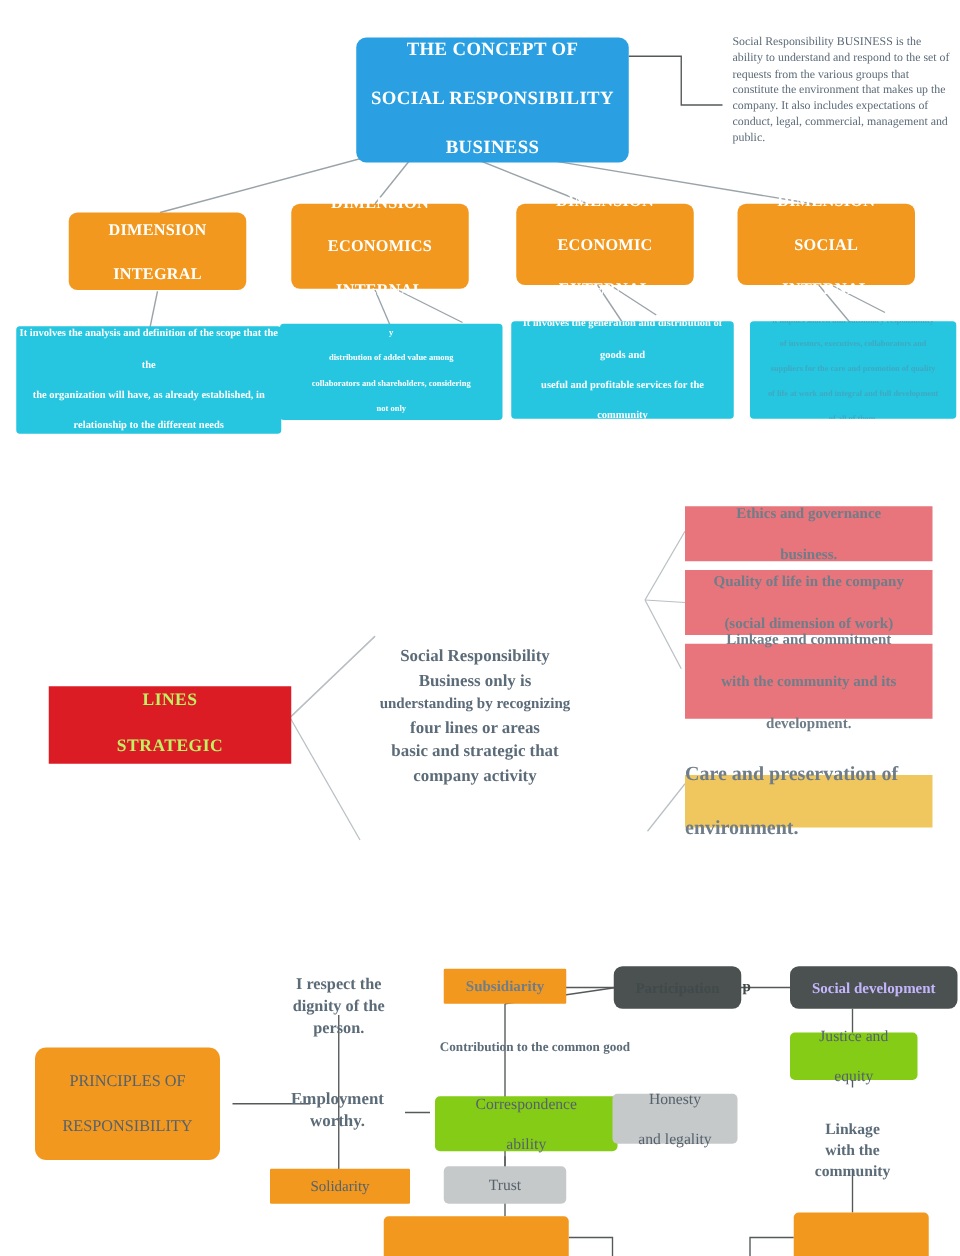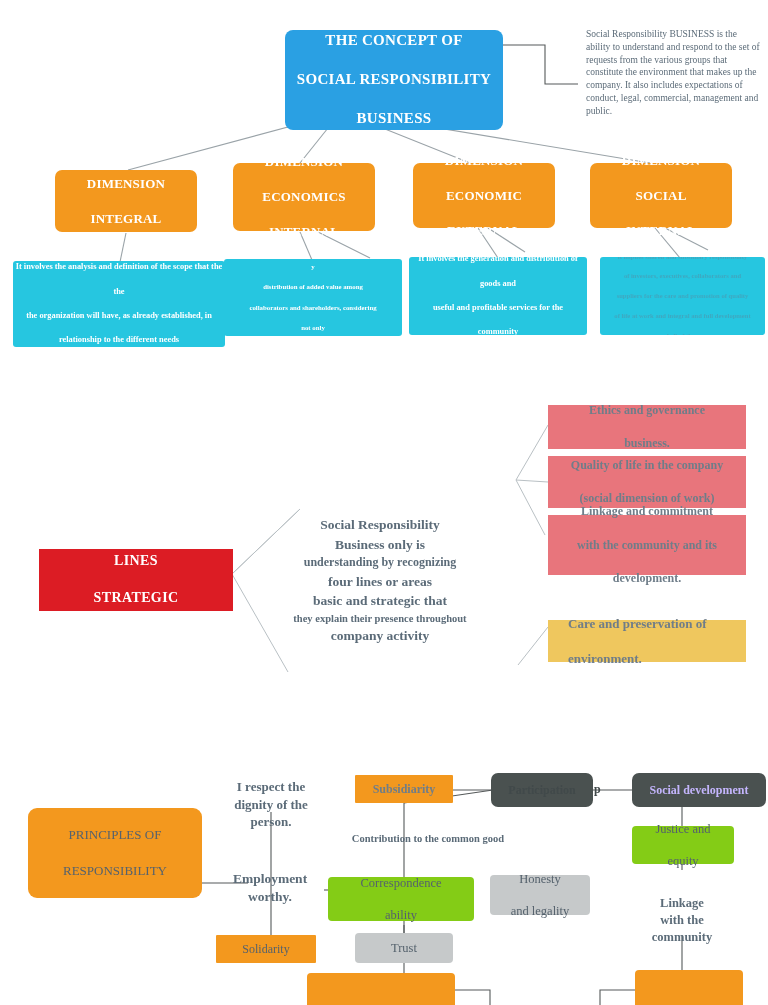--- a/index.html
+++ b/index.html
@@ -31,42 +31,42 @@
   .desc-box{
     background:#26C6E0;color:#ffffff;border-radius:3px;
     font-weight:bold;font-size:8.4px;line-height:1.45;padding:4px 2px;
     overflow:hidden;white-space:nowrap;
   }
   .desc-box.small{font-size:6.6px;color:#3FA8C0;line-height:1.5;}
   .desc-box.tiny{font-size:6.8px;line-height:1.5;}
 
   
   .lines-box{
-    background:#DC1C24;color:#ffffff;font-weight:bold;
+    background:#DC1C24;color:#bef264;font-weight:bold;
     font-size:14px;line-height:1.35;letter-spacing:.4px;text-align:center;
   }
   .center-text{
     position:absolute;color:#5b6b78;text-align:center;
     font-weight:bold;line-height:1.45;
   }
   .center-text .l1{font-size:13.5px;}
   .center-text .l2{font-size:13.5px;}
   .center-text .l3{font-size:12px;}
   .center-text .l4{font-size:13.5px;}
   .center-text .l5{font-size:13.5px;}
   .center-text .l6{font-size:10.5px;}
   .center-text .l7{font-size:13.5px;}
   .salmon-box{
     background:#E8757C;color:#6f7d89;font-weight:bold;
     font-size:12px;line-height:1.4;
   }
   .yellow-box{
     background:#EFC75E;color:#6f7d89;font-weight:bold;
-    font-size:13px;line-height:1.35;text-align:left;justify-content:flex-start;
-    padding-left:20px;
+    font-size:16px;line-height:1.35;text-align:left;justify-content:flex-start;
+    padding-left:0;
   }
 
   
   .principles-box{
     background:#F3981E;border-radius:9px;color:#55626d;
     font-size:13px;line-height:1.4;
   }
   .plain-label{
     position:absolute;color:#5b6b78;font-weight:bold;text-align:center;
     line-height:1.35;
@@ -222,21 +222,20 @@
       <span>STRATEGIC</span>
     </span>
   </div>
 
   <div class="center-text" style="left:255px;top:515px;width:250px;">
     <div class="l1">Social Responsibility</div>
     <div class="l2">Business only is</div>
     <div class="l3">understanding by recognizing</div>
     <div class="l4">four lines or areas</div>
     <div class="l5">basic and strategic that</div>
-    <div class="l6">they explain their presence throughout</div>
     <div class="l7">company activity</div>
   </div>
 
   <div class="node salmon-box" style="left:548px;top:405px;width:198px;height:44px;">
     <span>
       <span>Ethics and governance</span><br>
       <span>business.</span>
     </span>
   </div>
 
@@ -255,21 +254,21 @@
     </span>
   </div>
 
   <div class="node yellow-box" style="left:548px;top:620px;width:198px;height:42px;">
     <span>
       <span>Care and preservation of</span><br>
       <span>environment.</span>
     </span>
   </div>
 
-  <div class="node principles-box" style="left:28px;top:808px;width:174px;height:90px;">
+  <div class="node principles-box" style="left:28px;top:838px;width:148px;height:90px;">
     <span>
       <span>PRINCIPLES OF</span><br>
       <span>RESPONSIBILITY</span>
     </span>
   </div>
 
   <div class="plain-label" style="left:211px;top:778px;width:120px;font-size:13px;">
     <div>I respect the</div>
     <div>dignity of the</div>
     <div>person.</div>
@@ -287,41 +286,41 @@
   <div class="plain-label" style="left:638px;top:895px;width:88px;font-size:12.5px;">
     <div>Linkage</div>
     <div>with the</div>
     <div>community</div>
   </div>
 
   <div class="node pill-orange" style="left:355px;top:775px;width:98px;height:28px;">
     <span>Subsidiarity</span>
   </div>
 
-  <div class="node pill-orange plainfont" style="left:216px;top:935px;width:100px;height:28px;">
+  <div class="node pill-orange plainfont" style="left:216px;top:935px;width:112px;height:28px;">
     <span>Solidarity</span>
   </div>
 
   <div class="node pill-dark" style="left:491px;top:773px;width:102px;height:34px;overflow:hidden;">
     <span>Participation</span>
   </div>
   <div class="dark-overflow" style="left:594px;top:782px;">p</div>
 
   <div class="node pill-dark lighttext" style="left:632px;top:773px;width:134px;height:34px;">
     <span>Social development</span>
   </div>
 
   <div class="node pill-gray" style="left:632px;top:826px;width:102px;height:38px;">
     <span>
       <span>Justice and</span><br>
       <span>equity</span>
     </span>
   </div>
 
-  <div class="node pill-gray" style="left:328px;top:877px;width:146px;height:44px;">
+  <div class="node pill-gray" style="left:348px;top:877px;width:146px;height:44px;">
     <span>
       <span>Correspondence</span><br>
       <span>ability</span>
     </span>
   </div>
 
   <div class="node pill-lightgray" style="left:490px;top:875px;width:100px;height:40px;">
     <span>
       <span>Honesty</span><br>
       <span>and legality</span>

